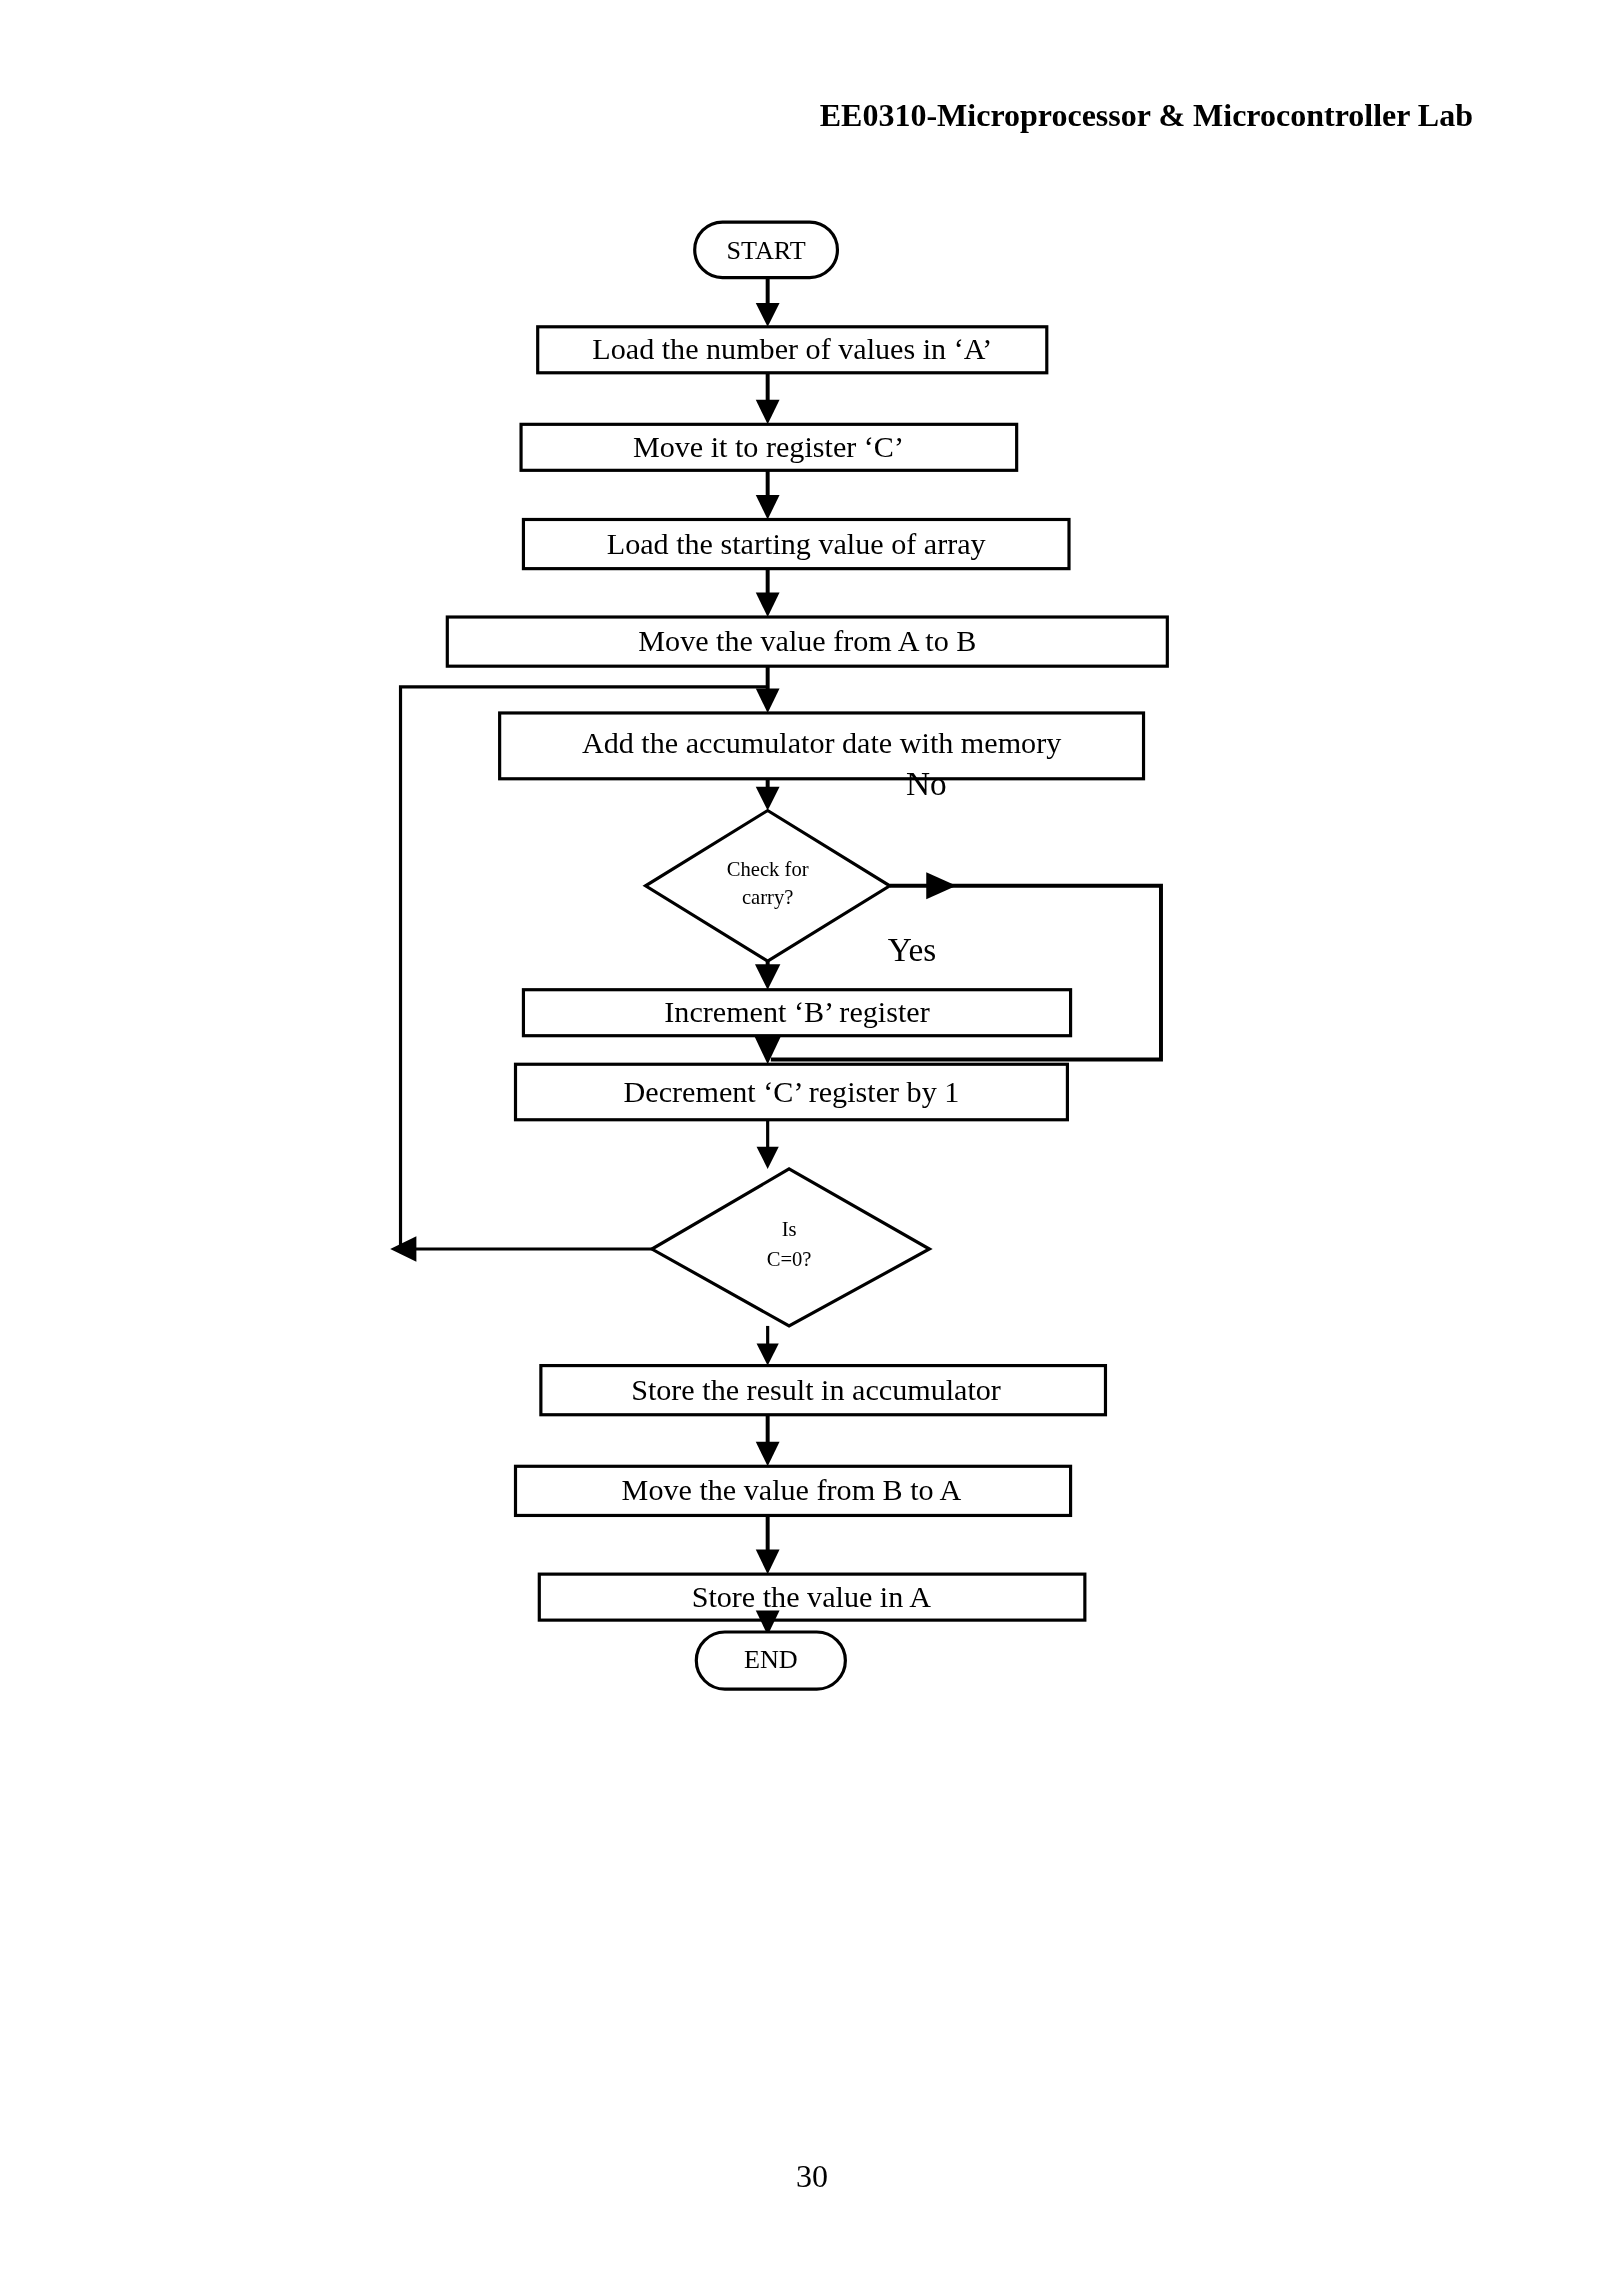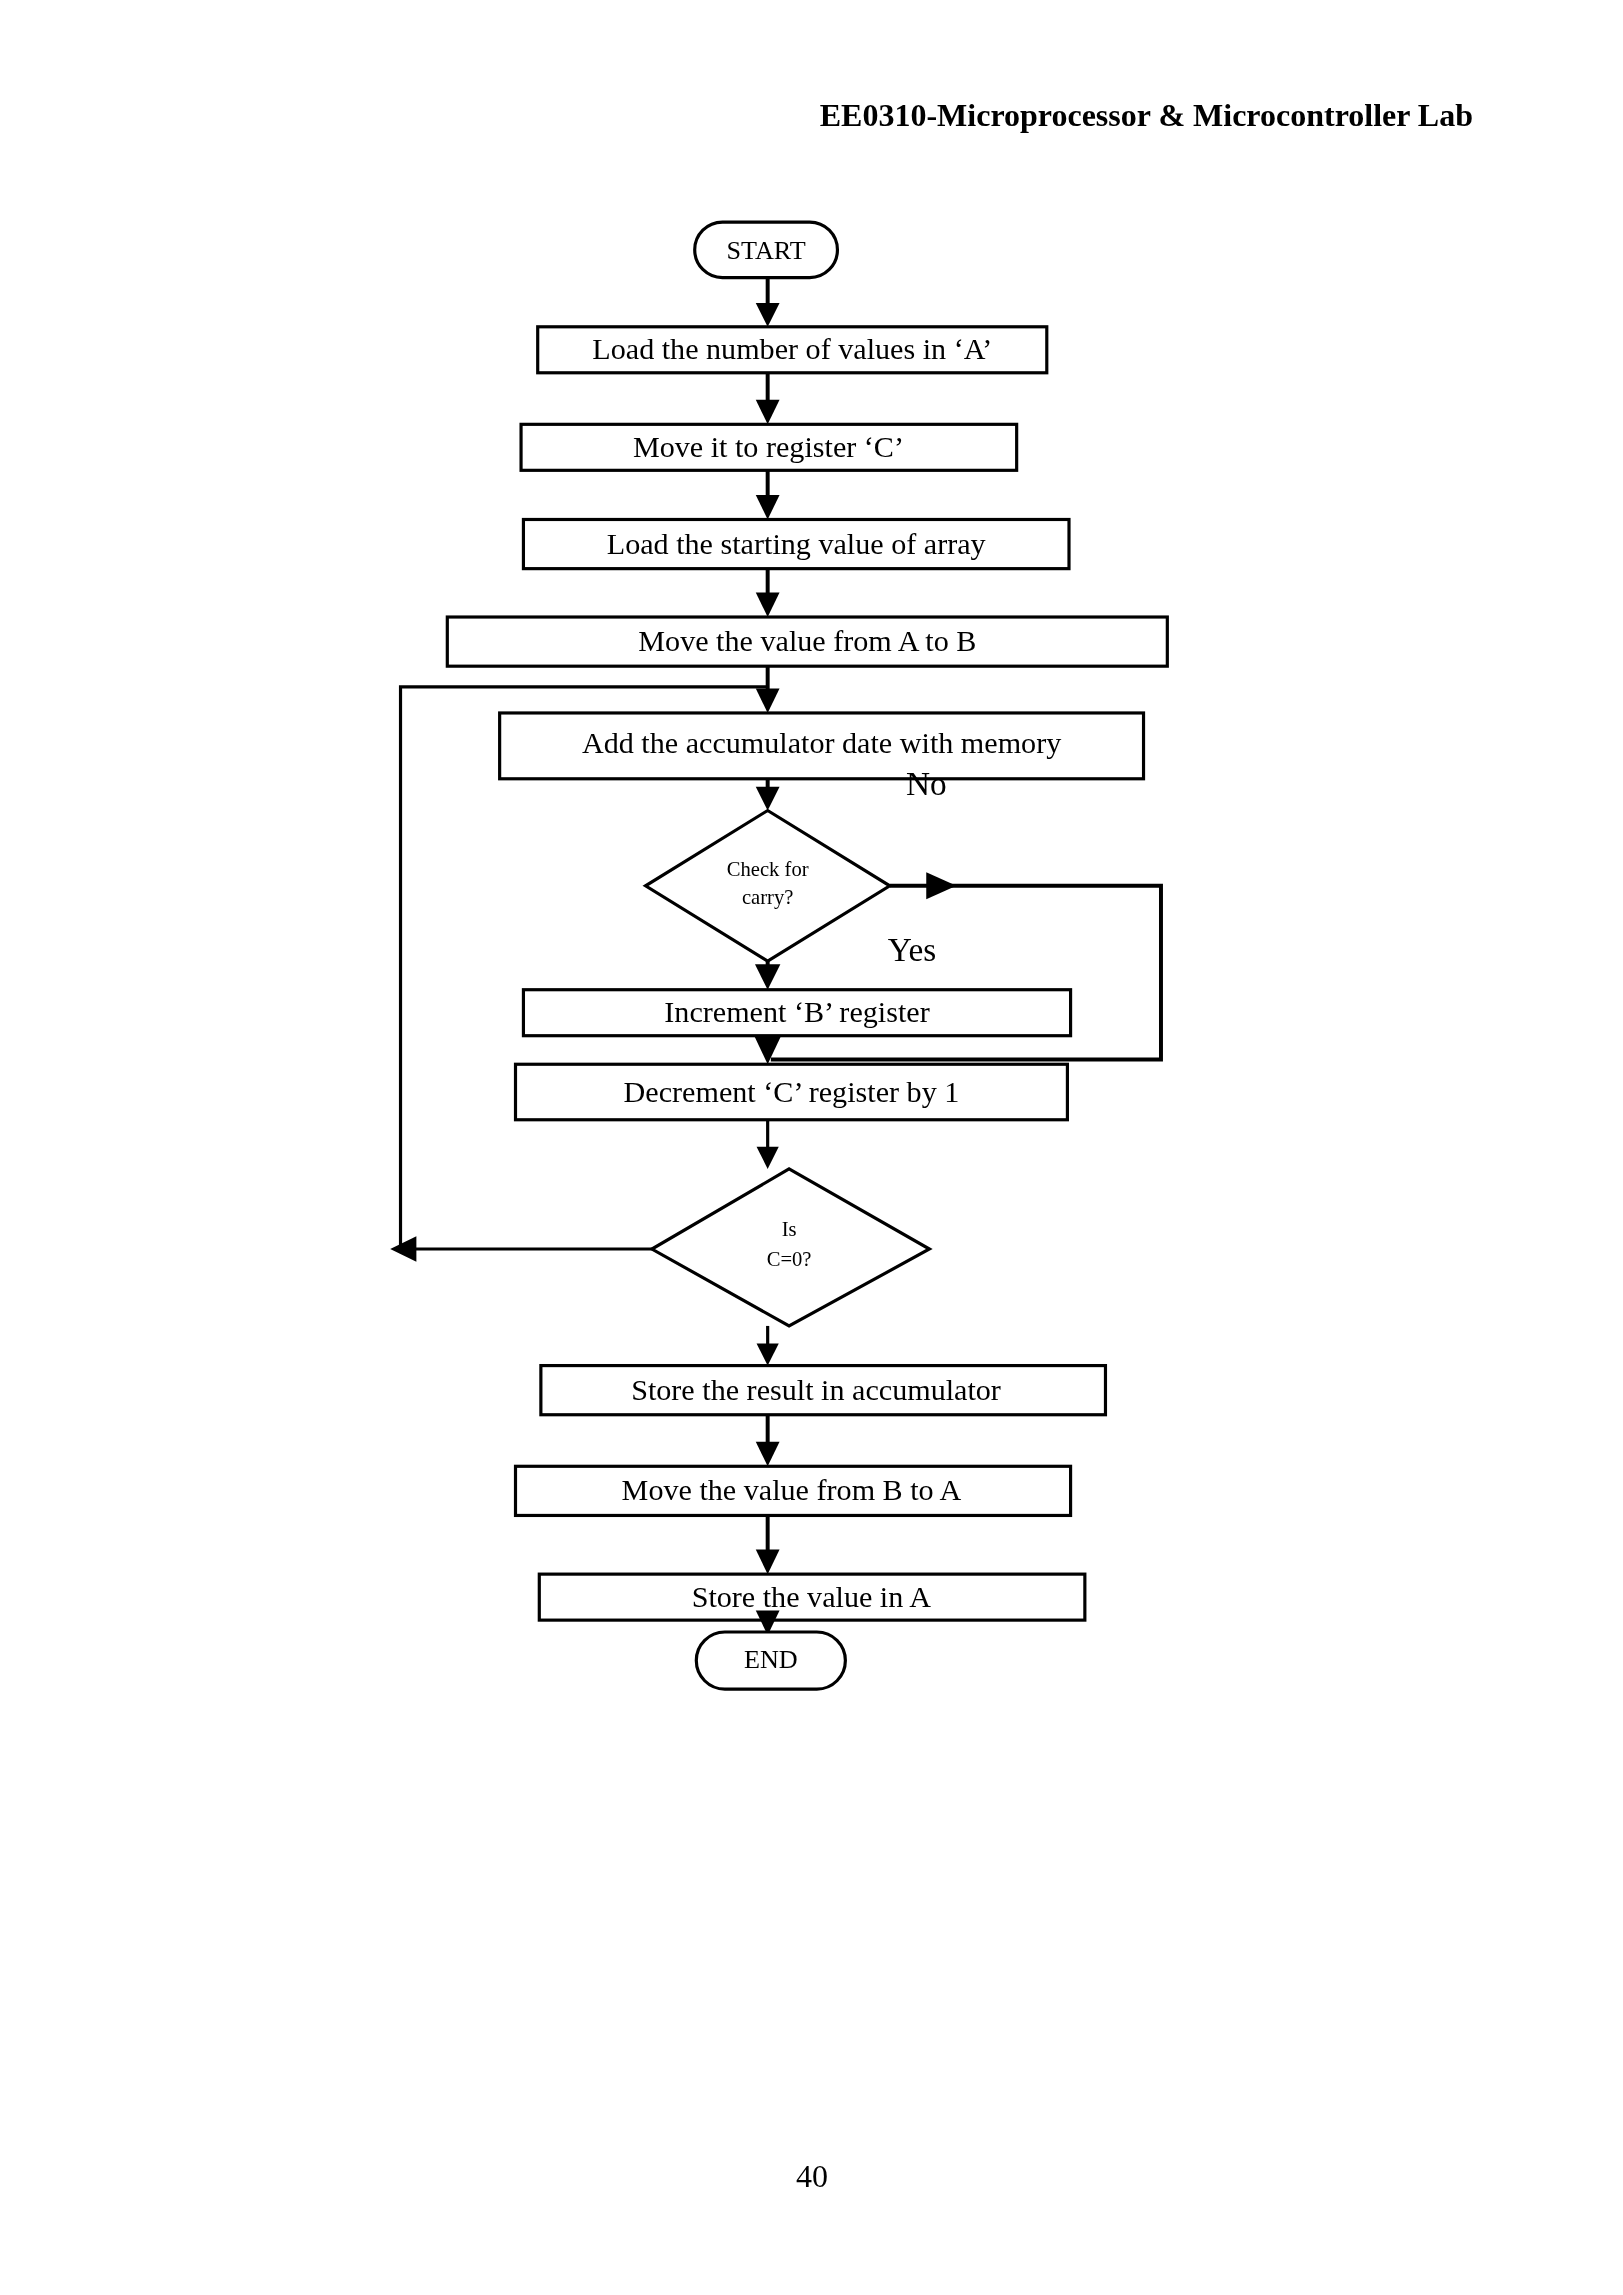--- a/index.html
+++ b/index.html
@@ -248,16 +248,16 @@
       </g>
 
       <g>
         <rect class="shape" x="868" y="2058" width="188" height="72" rx="36" ry="36"></rect>
         <text class="term-label" x="962" y="2104">END</text>
       </g>
 
     </svg>
   </div>
 
-  <div class="page-number">40</div>
+  <div class="page-number">30</div>
 
 </div>
 
 
 </body></html>

